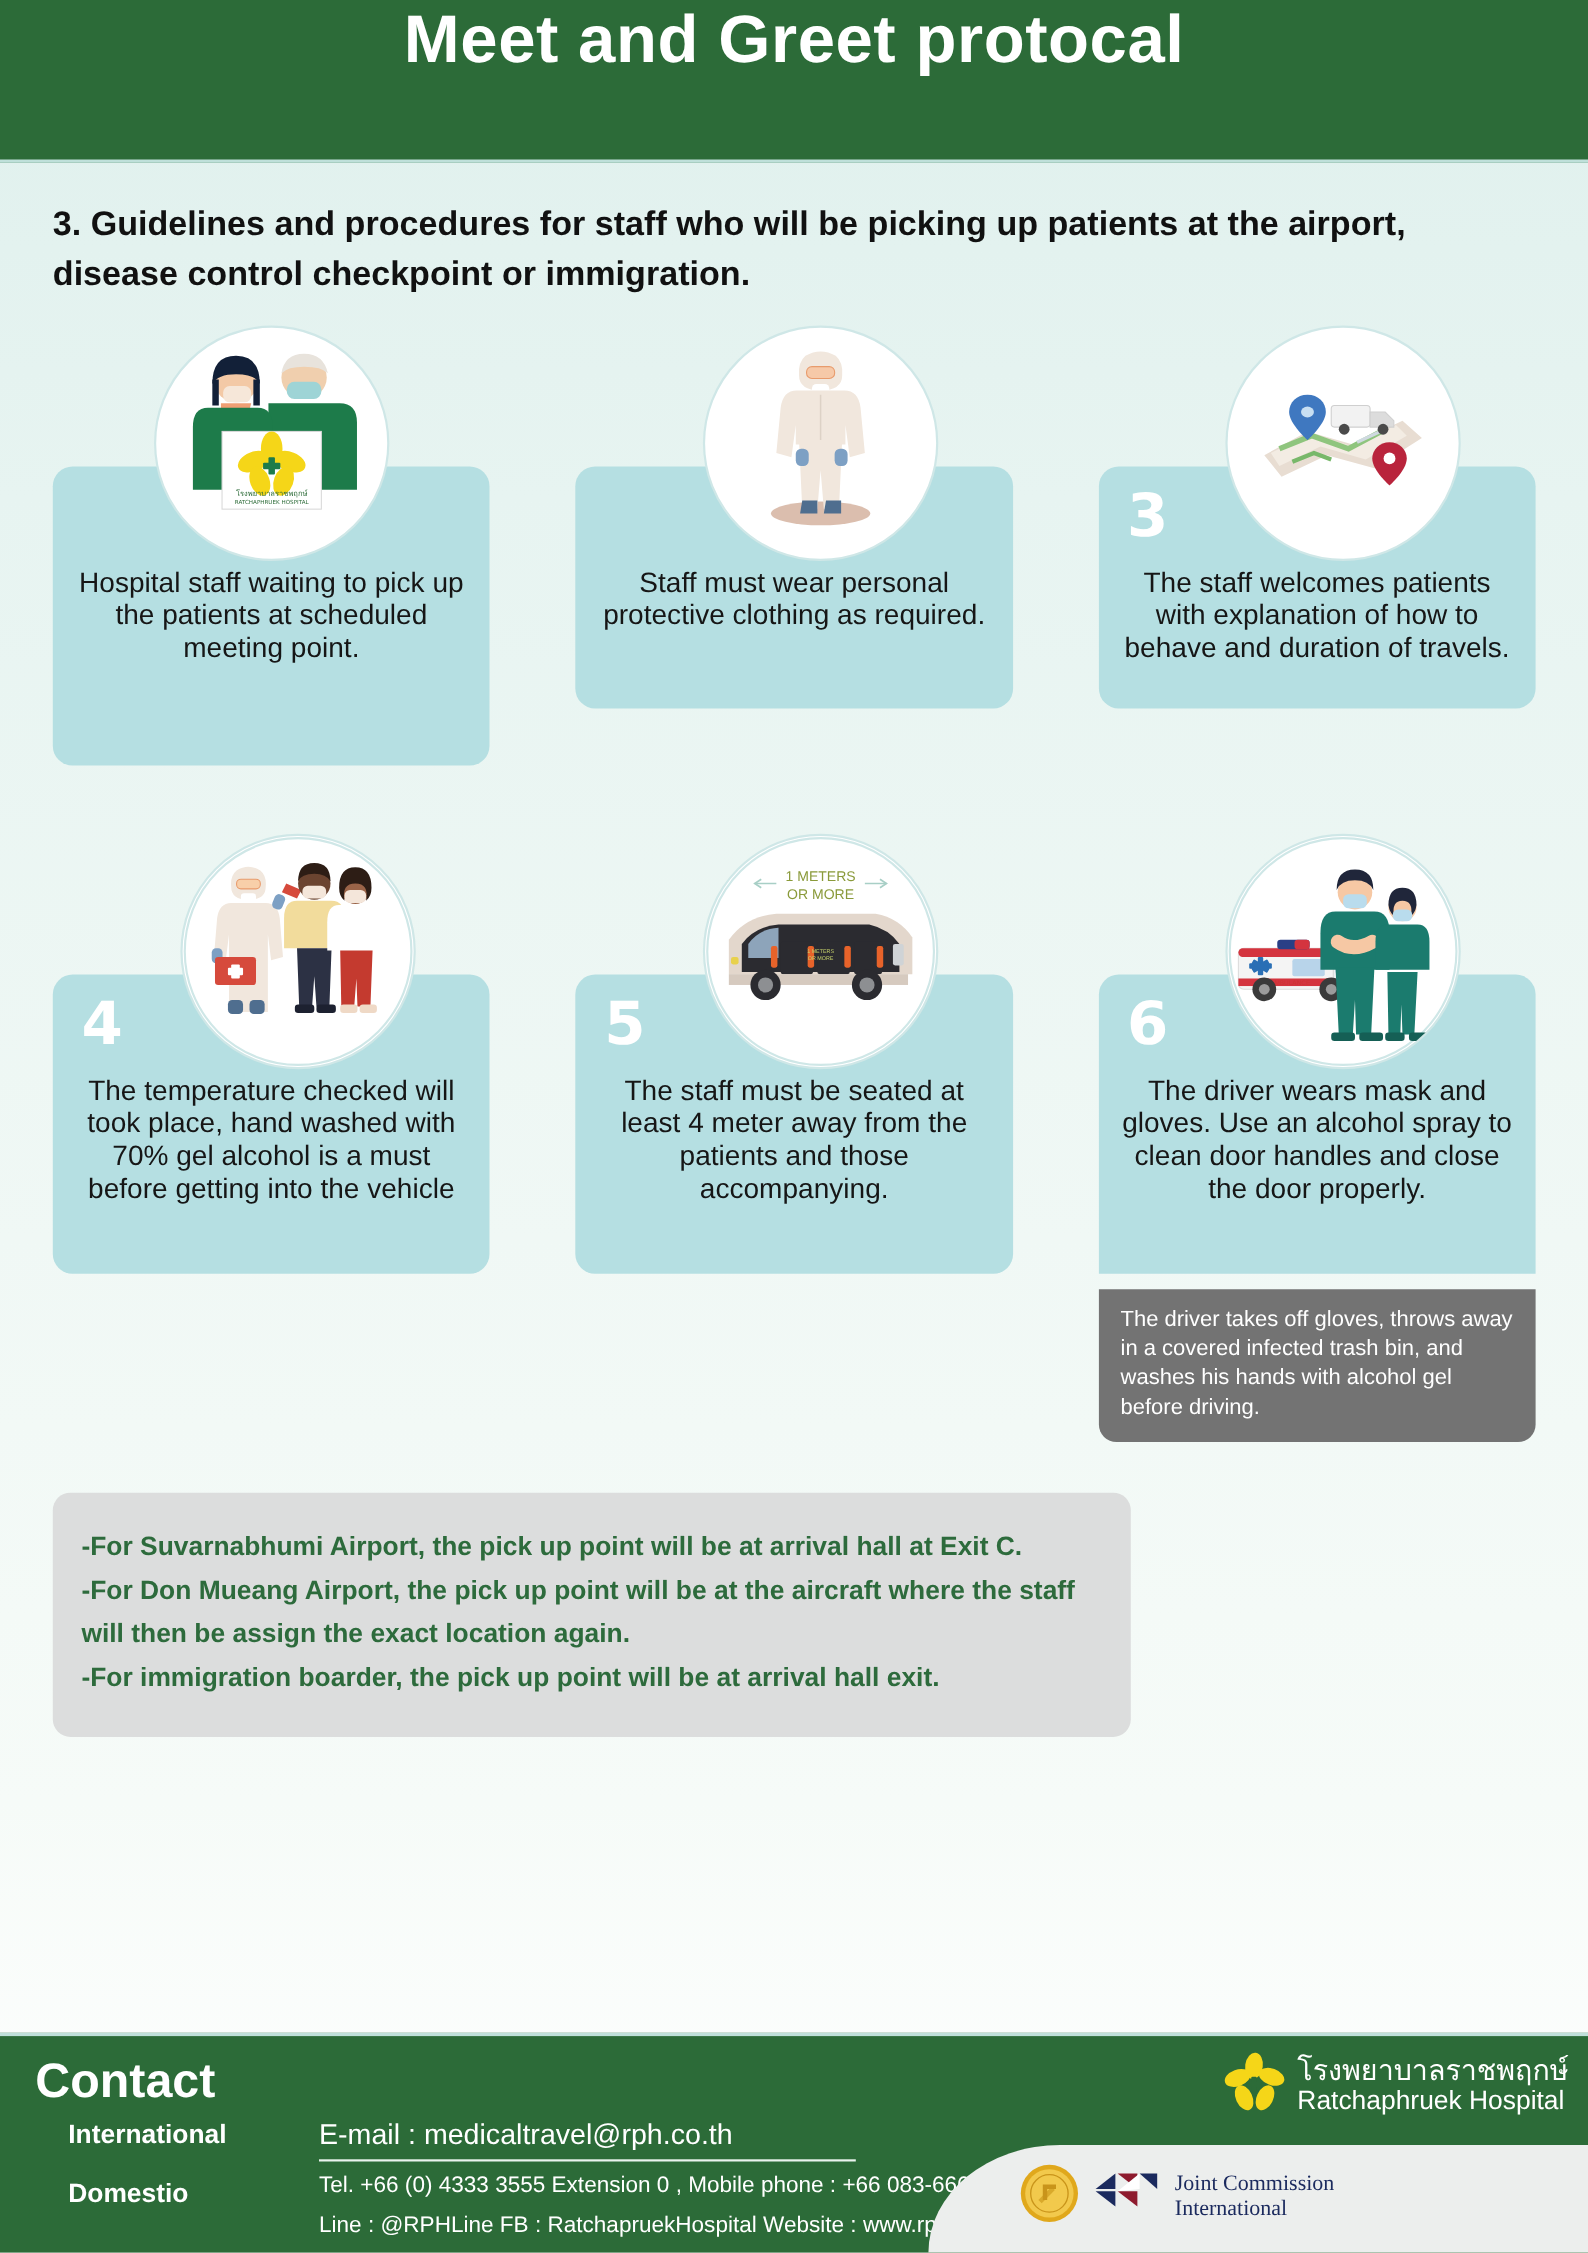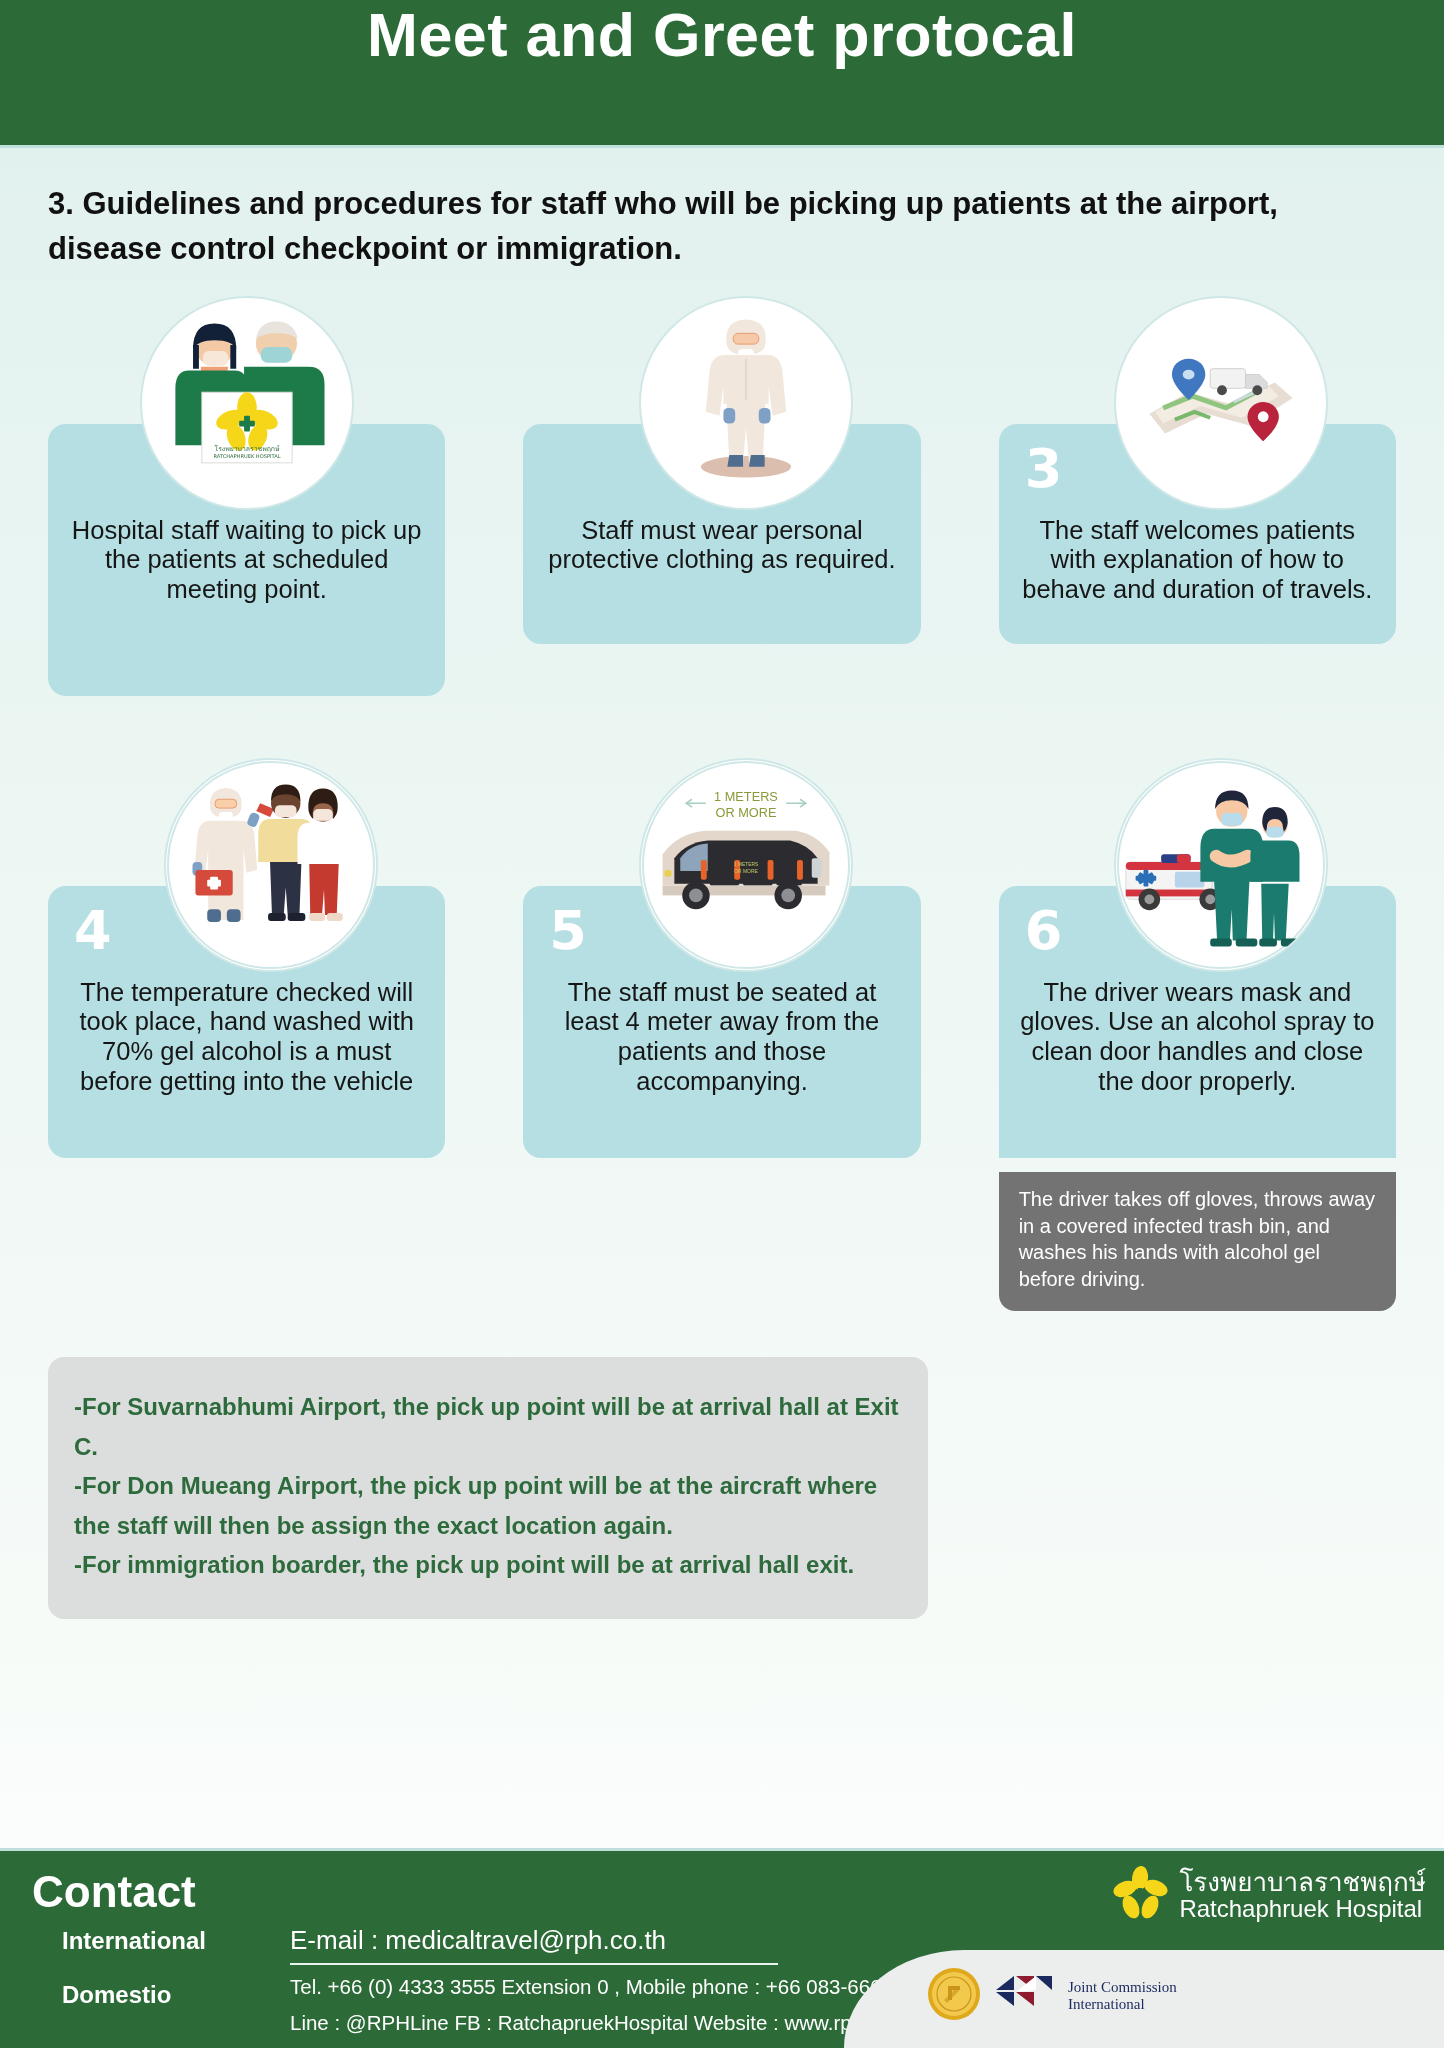--- a/index.html
+++ b/index.html
@@ -65,21 +65,21 @@
   
   .subnote{
     margin-top:14px; background:#737373; border-radius:0 0 16px 16px;
     padding:14px 20px 18px 20px;
     color:#ffffff; font-size:20px; line-height:1.34;
   }
   .card6wrap .panel{ border-radius:18px 18px 0 0; }
 
   
   .notes{
-    margin:46px 48px 0 48px; width:880px;
+    margin:46px 48px 0 48px; width:980px;
     background:#dcdddd; border-radius:16px; padding:30px 26px 34px 26px;
   }
   .notes p{
     color:#2d6b3c; font-size:24px; line-height:1.65; font-weight:600;
   }
   .notes b{ font-weight:bold; }
 
   
   .footer{
     position:absolute; left:0; bottom:0; width:1444px; height:200px;
@@ -100,21 +100,21 @@
   .logo-block{ position:absolute; right:18px; top:14px; display:flex; align-items:center; gap:10px; }
   .logo-text .th{ color:#fff; font-size:26px; line-height:1.05; }
   .logo-text .en{ color:#fff; font-size:24px; line-height:1.1; }
 
   .jci-panel{
     position:absolute; right:0; bottom:0; width:600px; height:98px;
     background:#eceeed;
     border-top-left-radius:120px 98px;
   }
   .jci-inner{ position:absolute; left:82px; top:16px; display:flex; align-items:center; gap:12px; }
-  .jci-text{ font-family:"Liberation Serif", serif; color:#1b2a5e; font-size:15px; line-height:1.12; }
+  .jci-text{ font-family:"Liberation Serif", serif; color:#1b2a5e; font-size:20px; line-height:1.12; }
 </style>
 </head>
 <body>
 
 <div class="header">
   <h1>Meet and Greet protocal</h1>
 </div>
 
 <div class="section-heading">3. Guidelines and procedures for staff who will be picking up patients at the airport, disease control checkpoint or immigration.</div>
 

